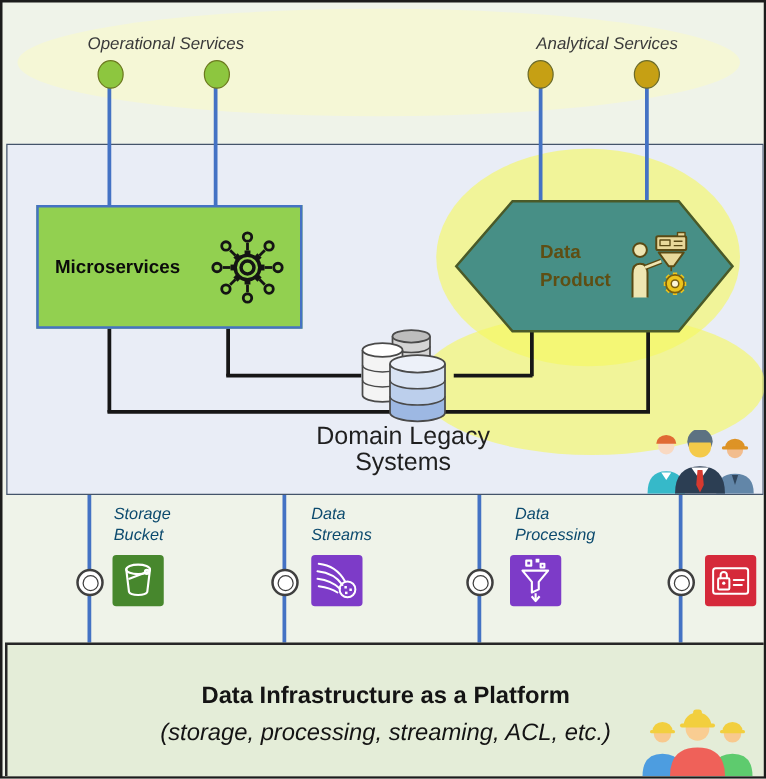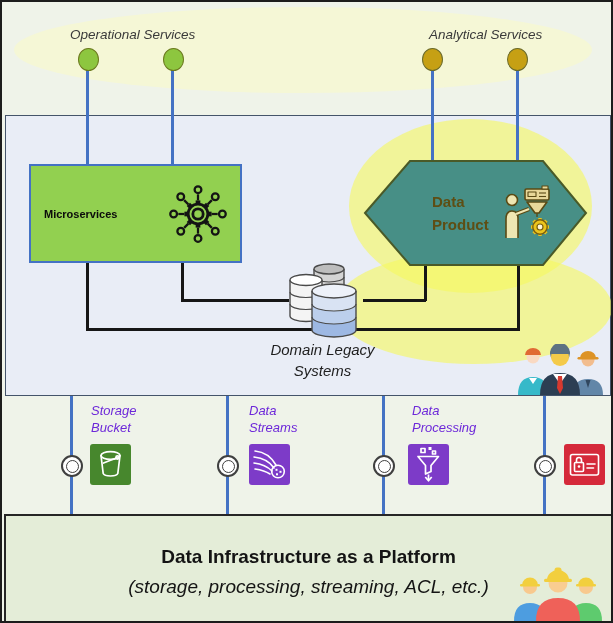--- a/index.html
+++ b/index.html
@@ -17,27 +17,27 @@
   .port-gold{background:#c6a014;border:1.7px solid #6b6b2a;}
   .vblue{width:3px;background:#4472c4;}
   .blk{background:#161616;}
   .source-box{background:#e9edf6;border:1.5px solid #44546a;box-sizing:border-box;}
   .glow{background:rgba(246,248,95,0.62);border-radius:50%;}
   .micro-box{
     background:#92d050;border:2px solid #4472c4;box-sizing:border-box;
     display:flex;align-items:center;justify-content:space-between;
     padding:0 12px 0 13px;
   }
-  .micro-label{font-weight:bold;font-size:11px;color:#0b0b0b;}
+  .micro-label{font-weight:bold;font-size:15px;color:#0b0b0b;}
   .hex-label{font-weight:bold;font-size:15px;color:#5e4e14;line-height:23px;}
-  .legacy-label{font-style:italic;font-size:15px;line-height:21px;color:#1f1f1f;text-align:center;}
+  .legacy-label{font-size:20px;line-height:21px;color:#1f1f1f;text-align:center;}
   .source-label{font-weight:bold;font-size:15.5px;color:#0a0a0a;}
   .socket{width:22px;height:22px;border-radius:50%;border:2px solid #3f3f3f;background:#fff;box-sizing:border-box;}
   .socket-inner{position:absolute;inset:2.5px;border-radius:50%;border:1.6px solid #3f3f3f;background:#fff;}
-  .if-label{font-style:italic;font-size:13px;line-height:16.5px;color:#6d28d9;}
+  .if-label{font-style:italic;font-size:13px;line-height:16.5px;color:#0c4a6e;}
   .tile{width:41px;height:41px;border-radius:3px;}
   .tile-s3{background:#47872d;}
   .tile-streams{background:#7d3bc8;}
   .tile-processing{background:#7d3bc8;}
   .tile-access{background:#d5293a;}
   .platform-box{background:#e4edd8;border:2px solid #262626;box-sizing:border-box;}
   .pf-title{width:613px;text-align:center;font-weight:bold;font-size:19px;color:#141414;}
   .pf-sub{width:613px;text-align:center;font-style:italic;font-size:19px;color:#141414;}
 </style>
 </head>

